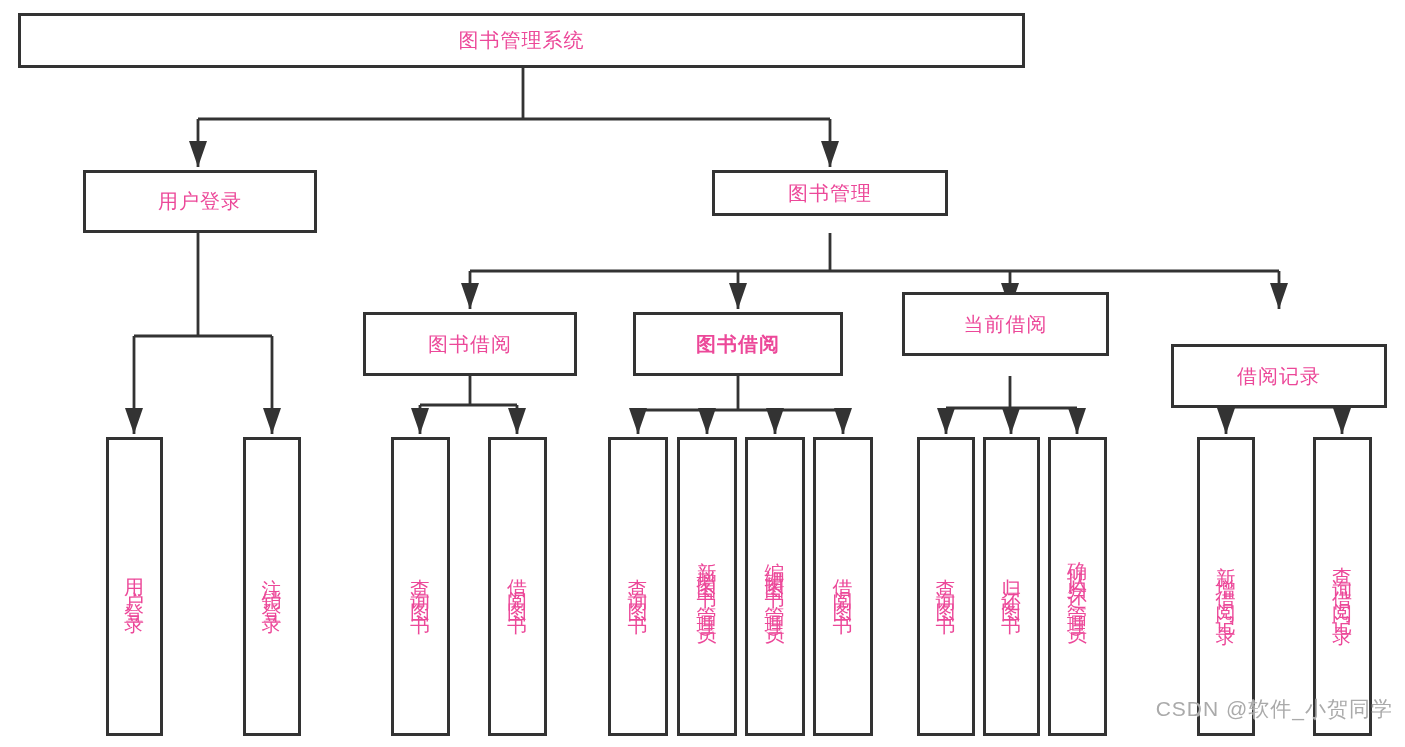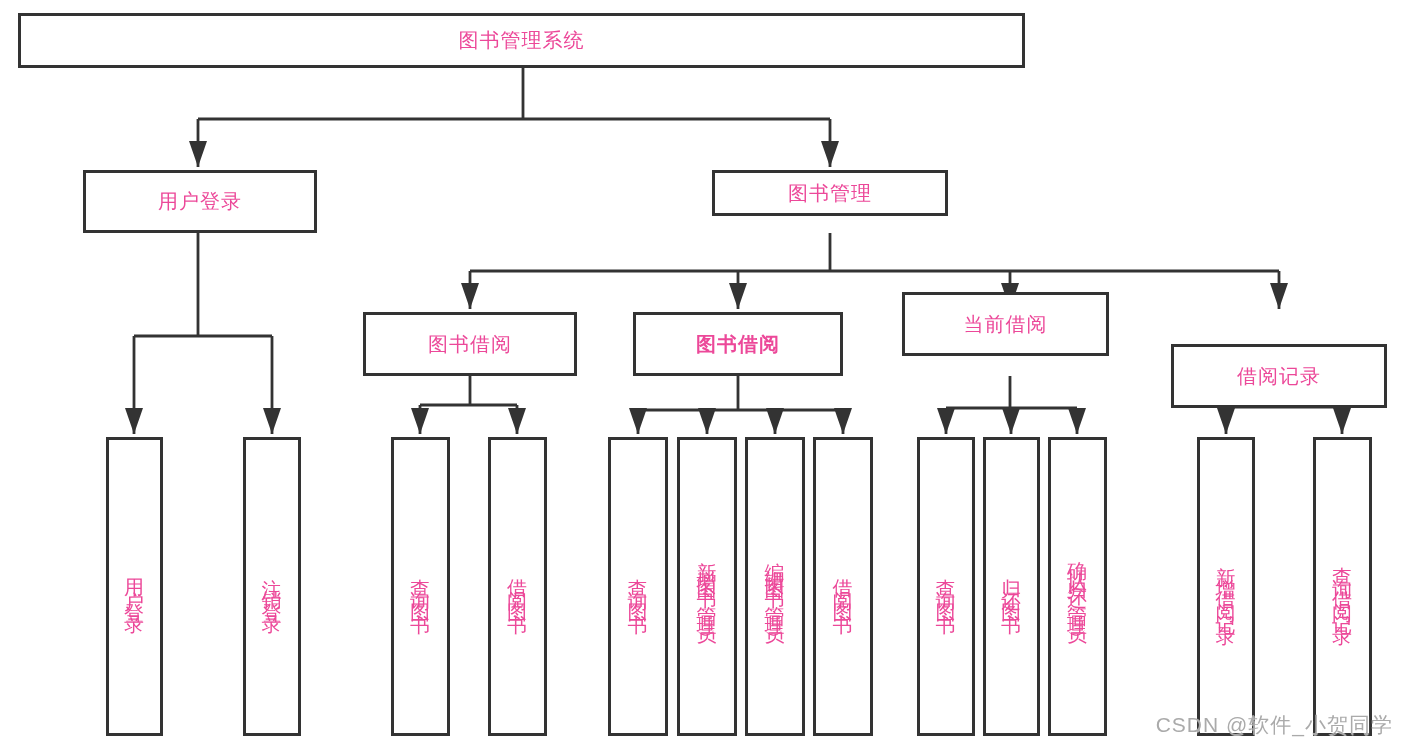--- a/index.html
+++ b/index.html
@@ -37,21 +37,21 @@
     writing-mode: vertical-rl;
     letter-spacing: 12px;
     line-height: 1;
   }
   .leaf.long > span {
     letter-spacing: 9px;
   }
   #watermark {
     position: absolute;
     right: 12px;
-    bottom: 8px;
+    bottom: 24px;
     font-size: 21px;
     color: #aaaaaa;
     letter-spacing: 1px;
     z-index: 5;
     text-shadow: 1px 1px 1px rgba(255,255,255,0.7);
     text-align: center;
   }
 </style>
 </head>
 <body>

